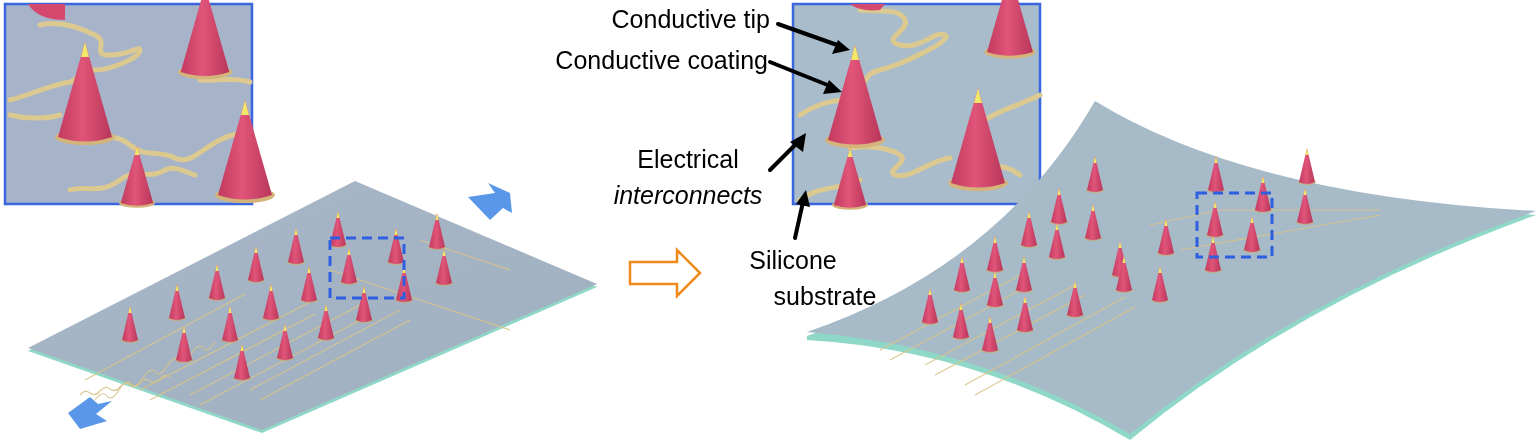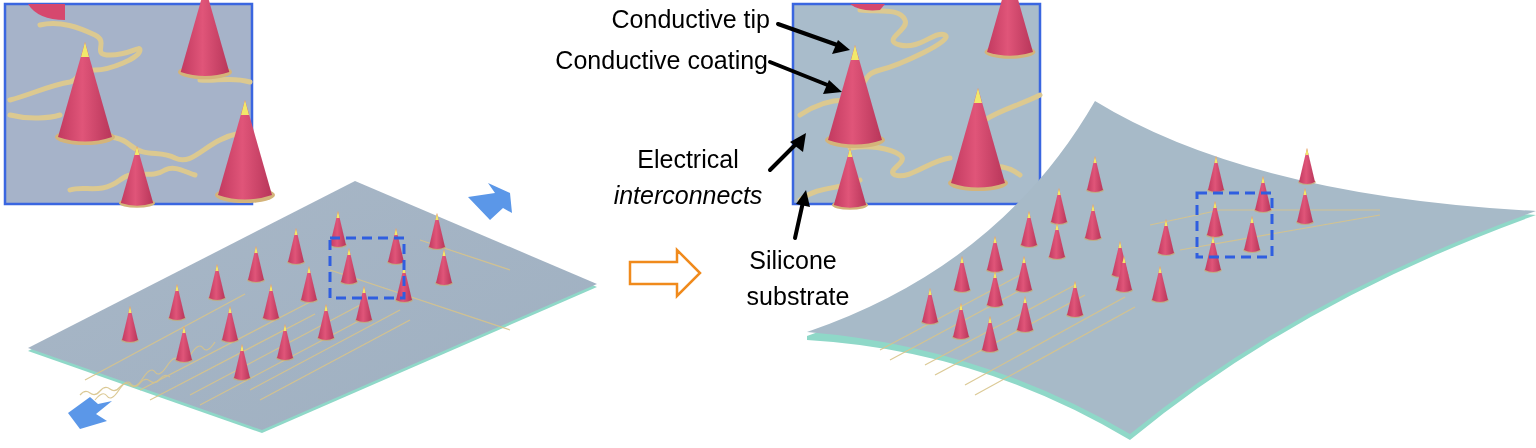--- a/index.html
+++ b/index.html
@@ -180,13 +180,13 @@
     </g>
     <rect x="1197" y="193" width="75" height="64" fill="none" stroke="#2f5ee0" stroke-width="3" stroke-dasharray="10,6"></rect>
   </g>
 </svg>
 
 <div class="lbl" style="right:766px;top:4px;">Conductive tip</div>
 <div class="lbl" style="right:768px;top:45px;">Conductive coating</div>
 <div class="lbl c" style="left:608px;width:160px;top:144px;">Electrical</div>
 <div class="lbl c" style="left:594px;width:188px;top:180px;font-style:italic;">interconnects</div>
 <div class="lbl c" style="left:728px;width:130px;top:245px;">Silicone</div>
-<div class="lbl c" style="left:728px;width:140px;top:281px;">substrate</div>
+<div class="lbl c" style="left:755px;width:140px;top:281px;">substrate</div>
 
 </body></html>

